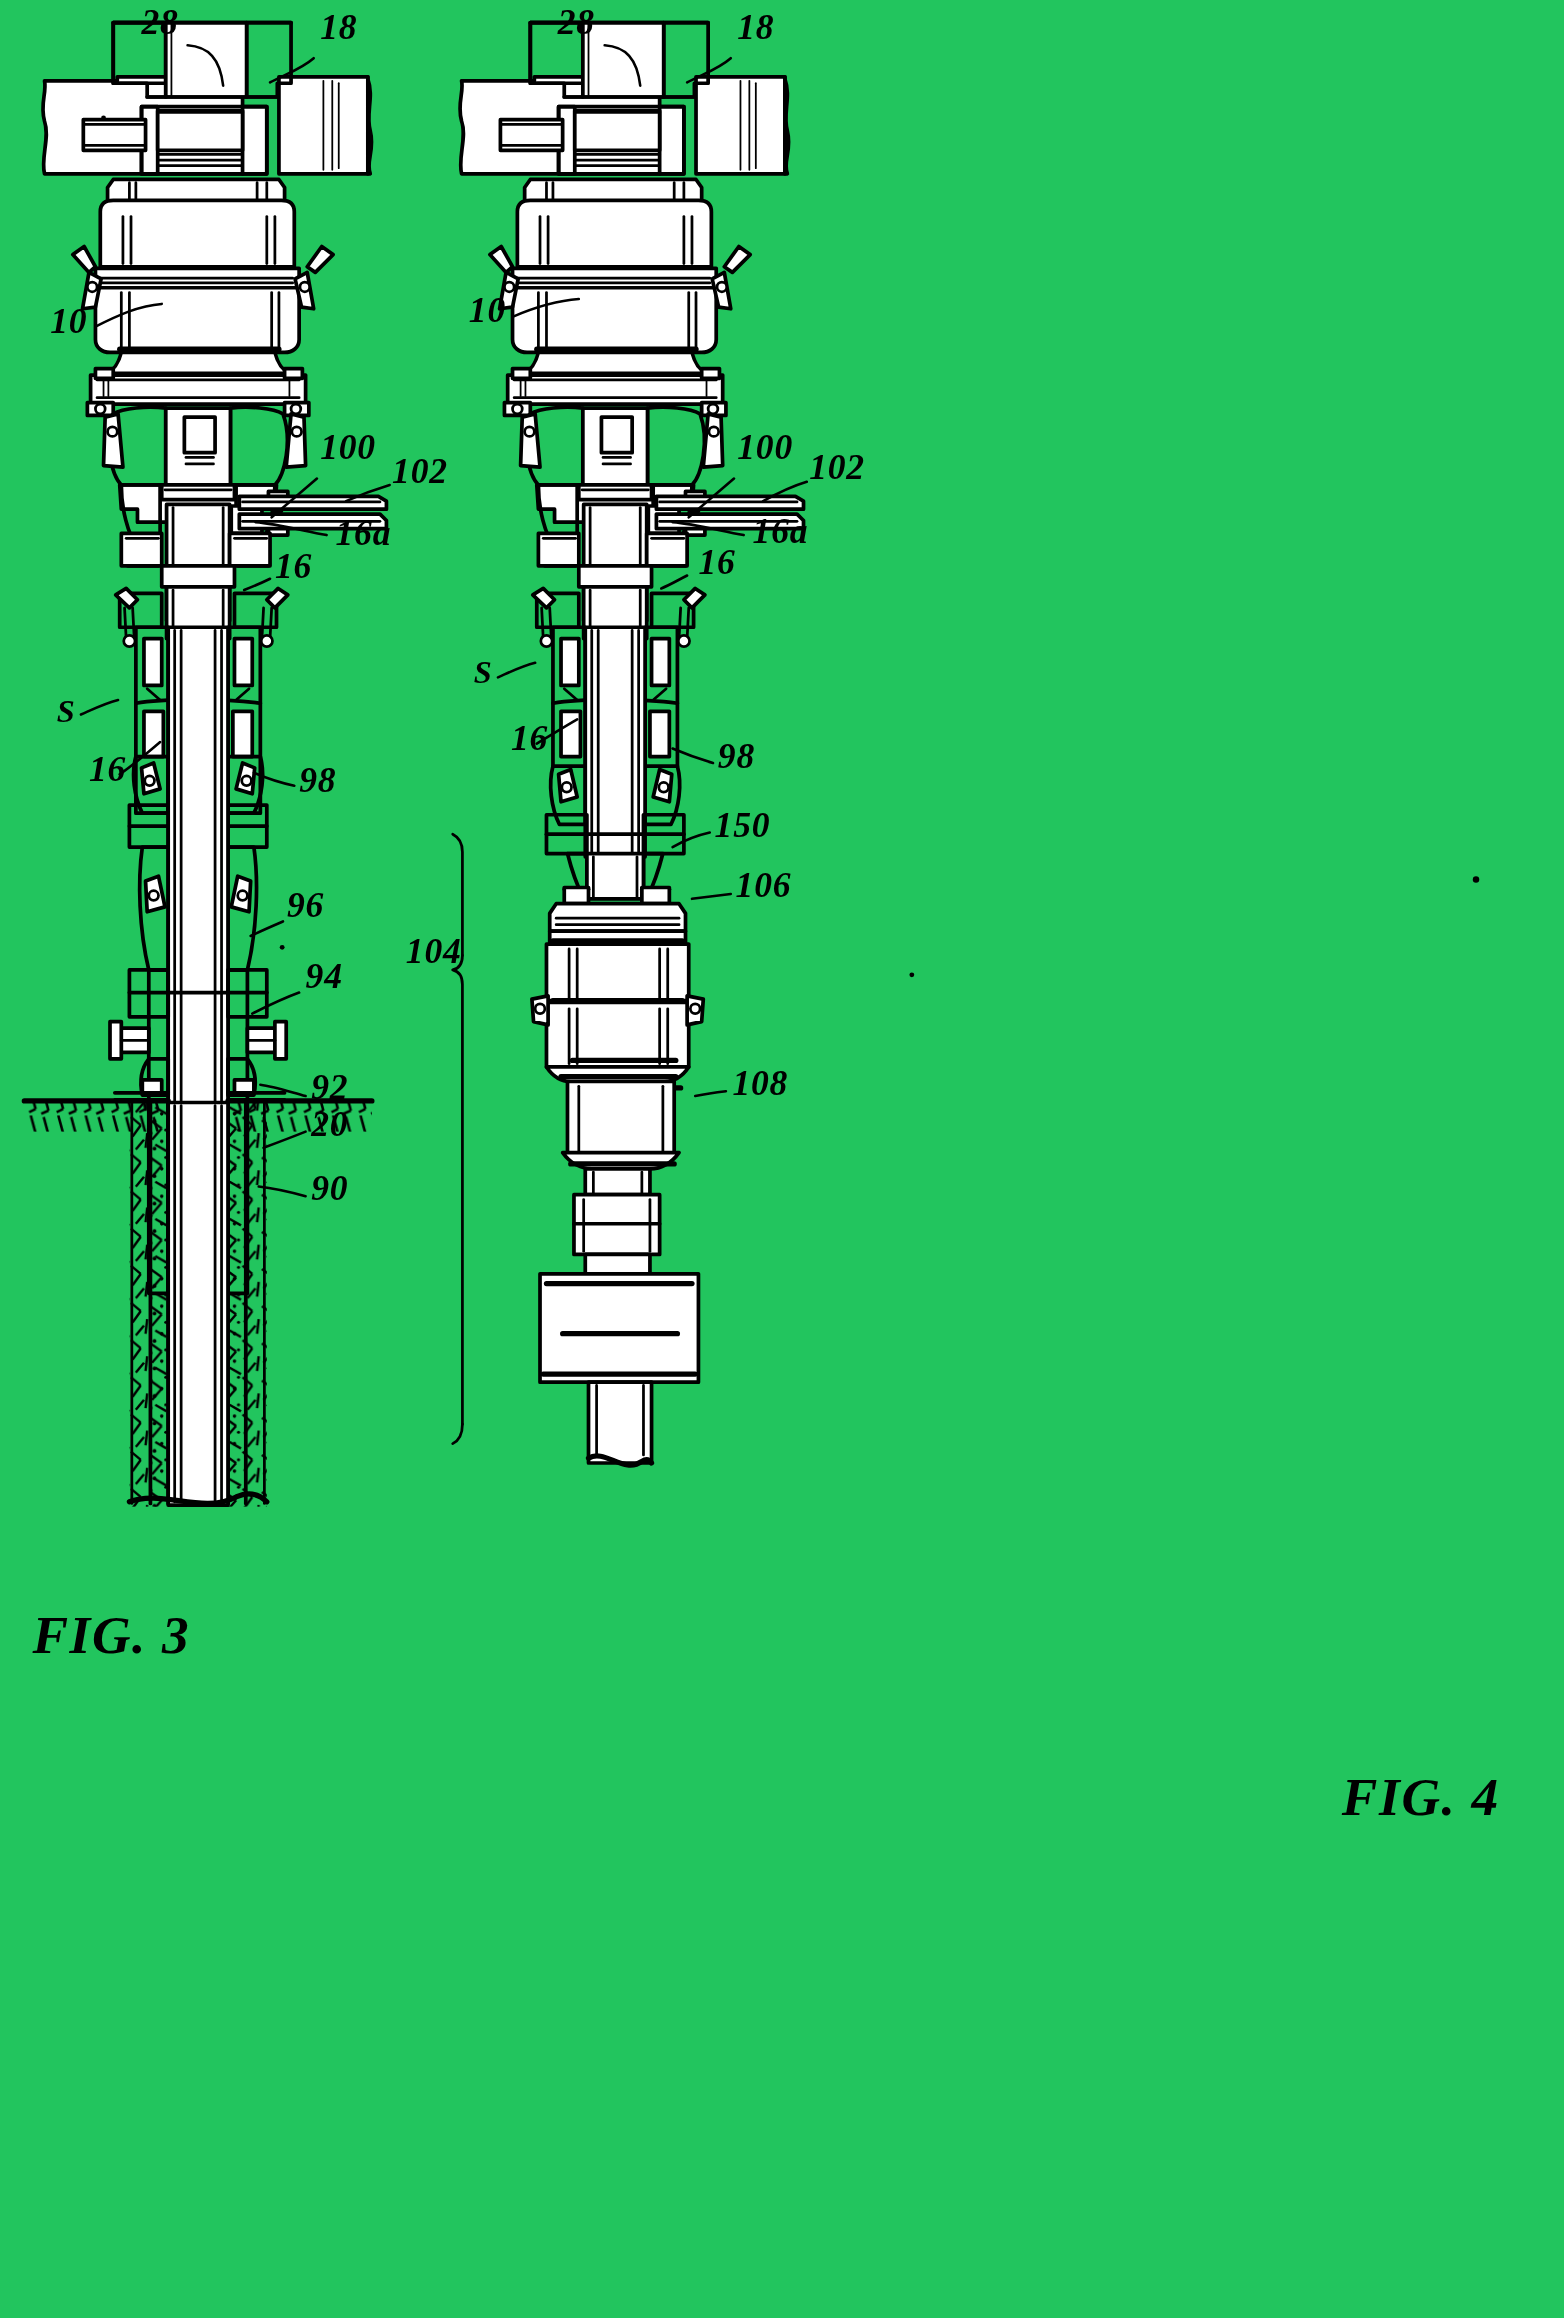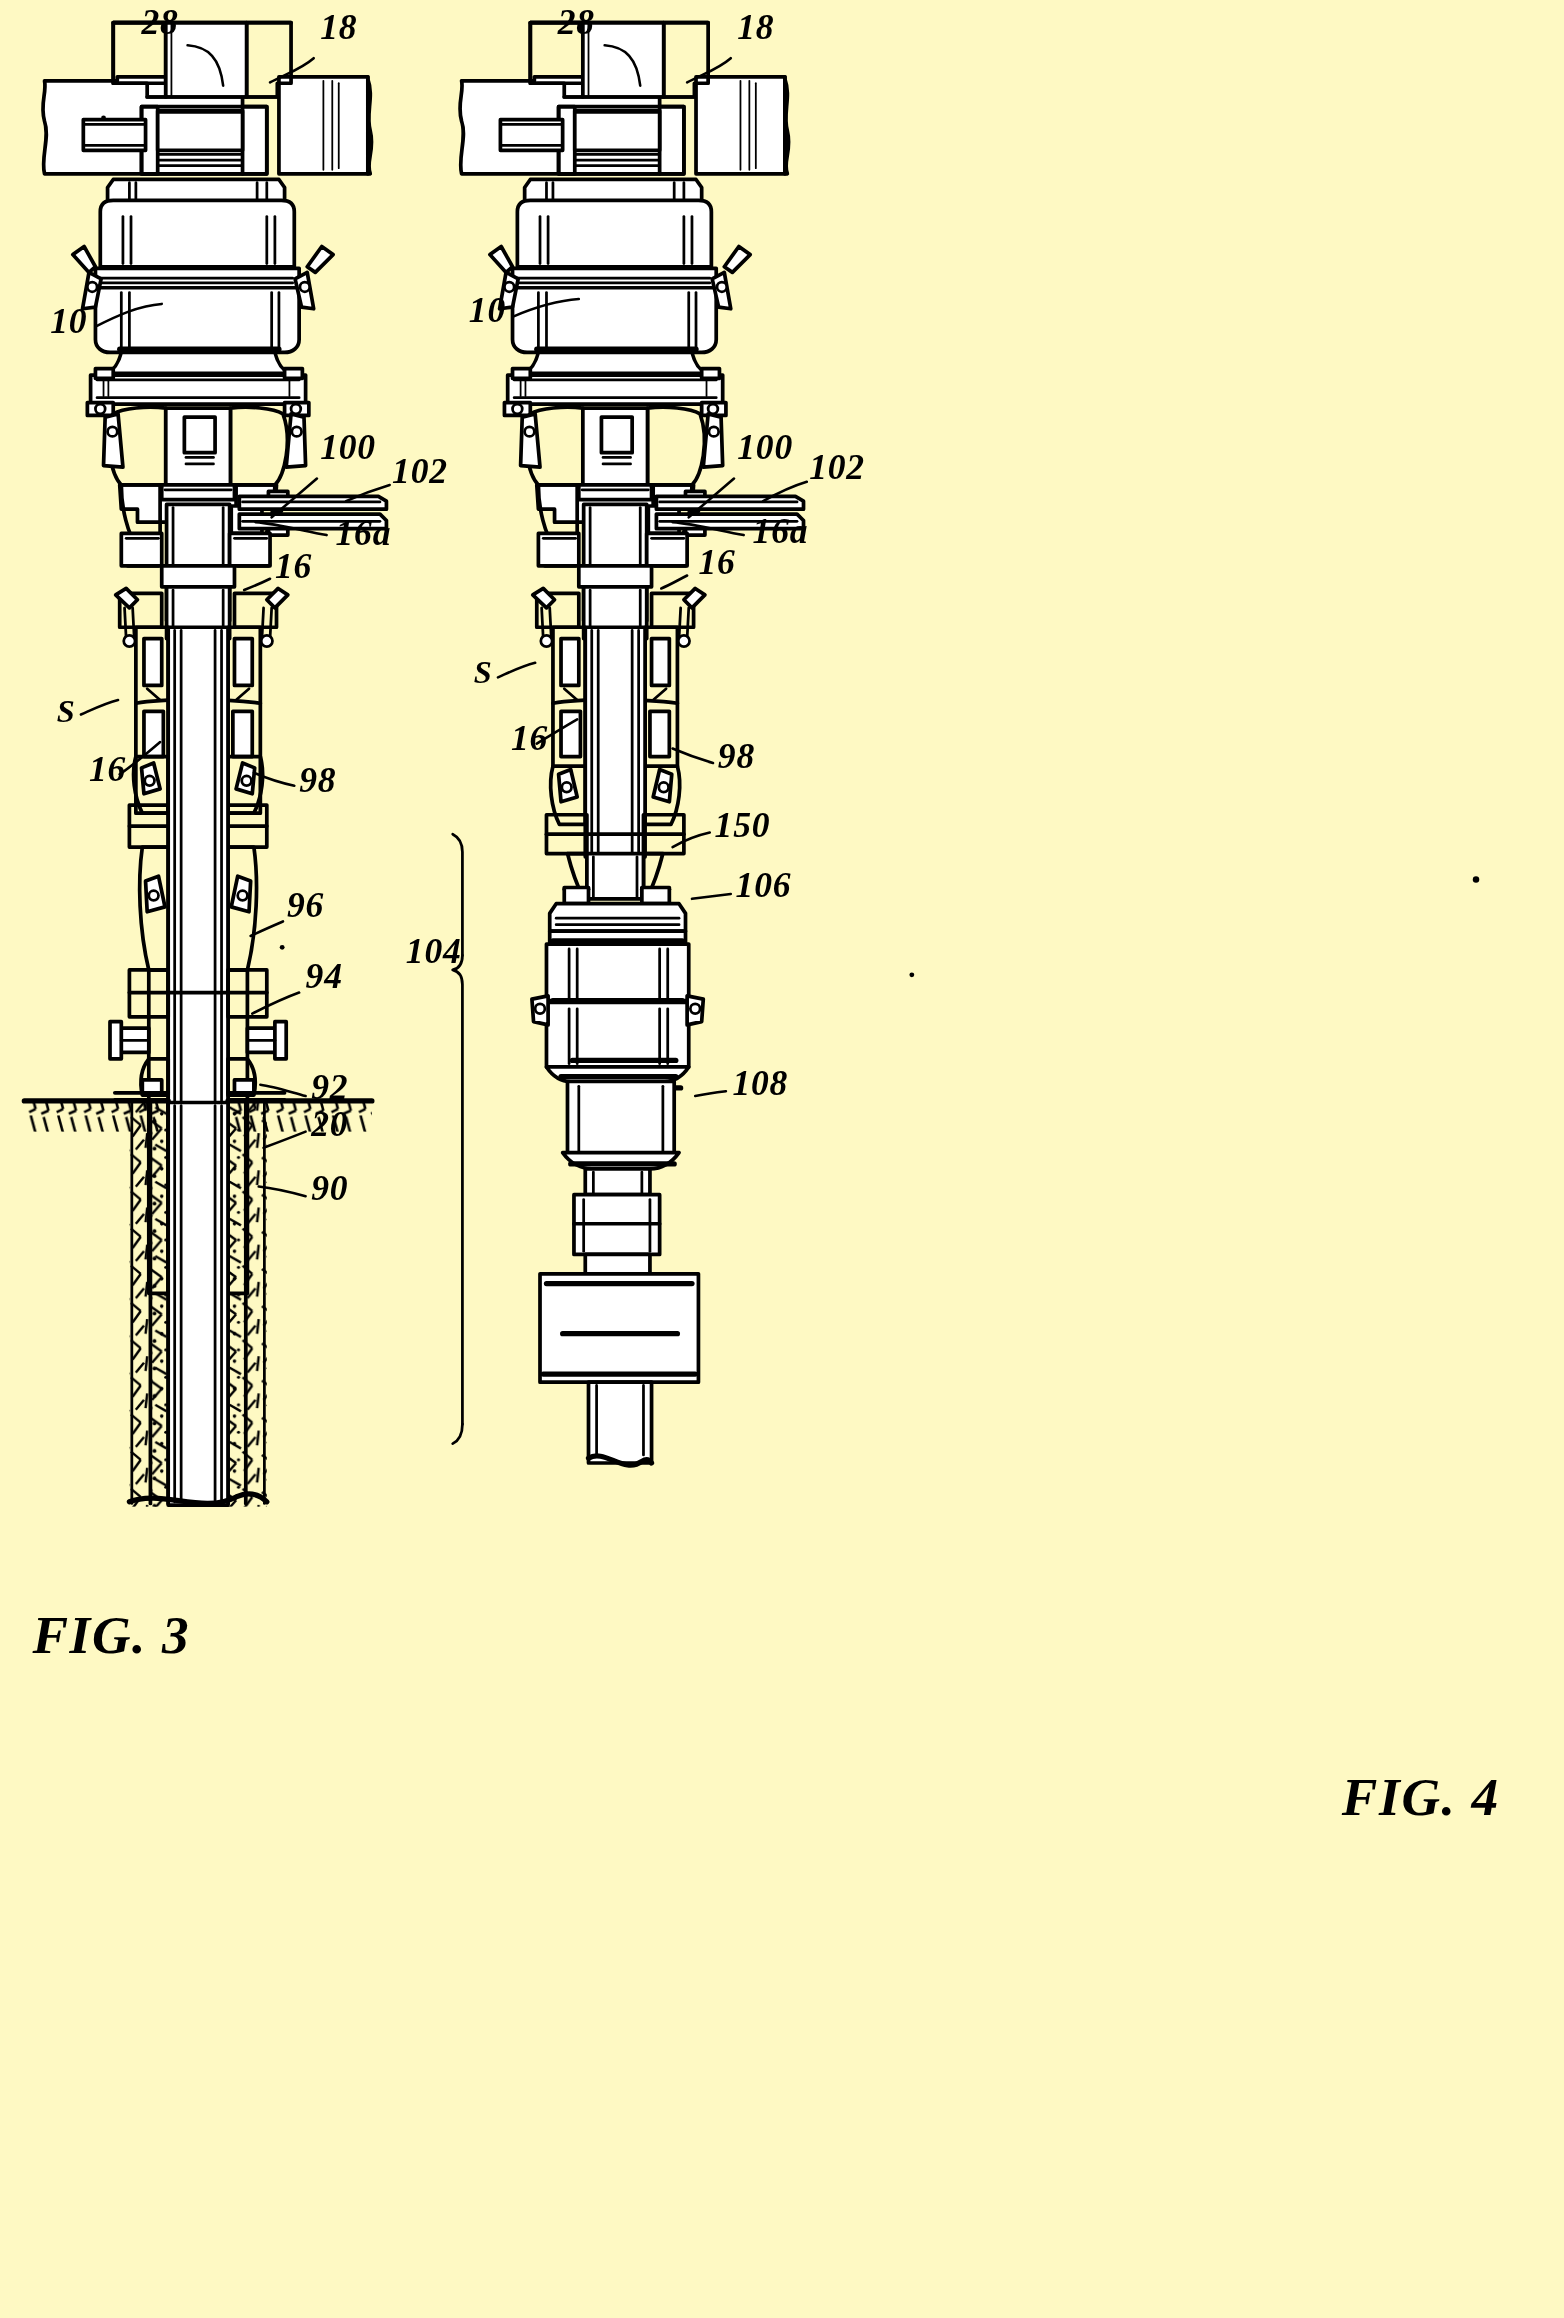--- a/index.html
+++ b/index.html
@@ -2,21 +2,21 @@
 <html style="font-size:13px"><head>
 <meta charset="utf-8">
 <title>Patent Drawing FIG.3 / FIG.4</title>
 <style>
   html,body{margin:0;padding:0;background:#ffffff;}
   body{
     width:1565px;height:2319px;
     font-family:"Liberation Sans", sans-serif;
     overflow:hidden;
   }
-  #sheet{position:relative;width:1565px;height:2319px;background:#fef9c3;}
+  #sheet{position:relative;width:1565px;height:2319px;background:#22c55e;}
   svg{display:block;}
   .ref{
     font-family:"Liberation Serif", serif;
     font-style:italic;
     font-weight:bold;
     font-size:44px;
     fill:#000;
     letter-spacing:1px;
   }
   .figlabel{

